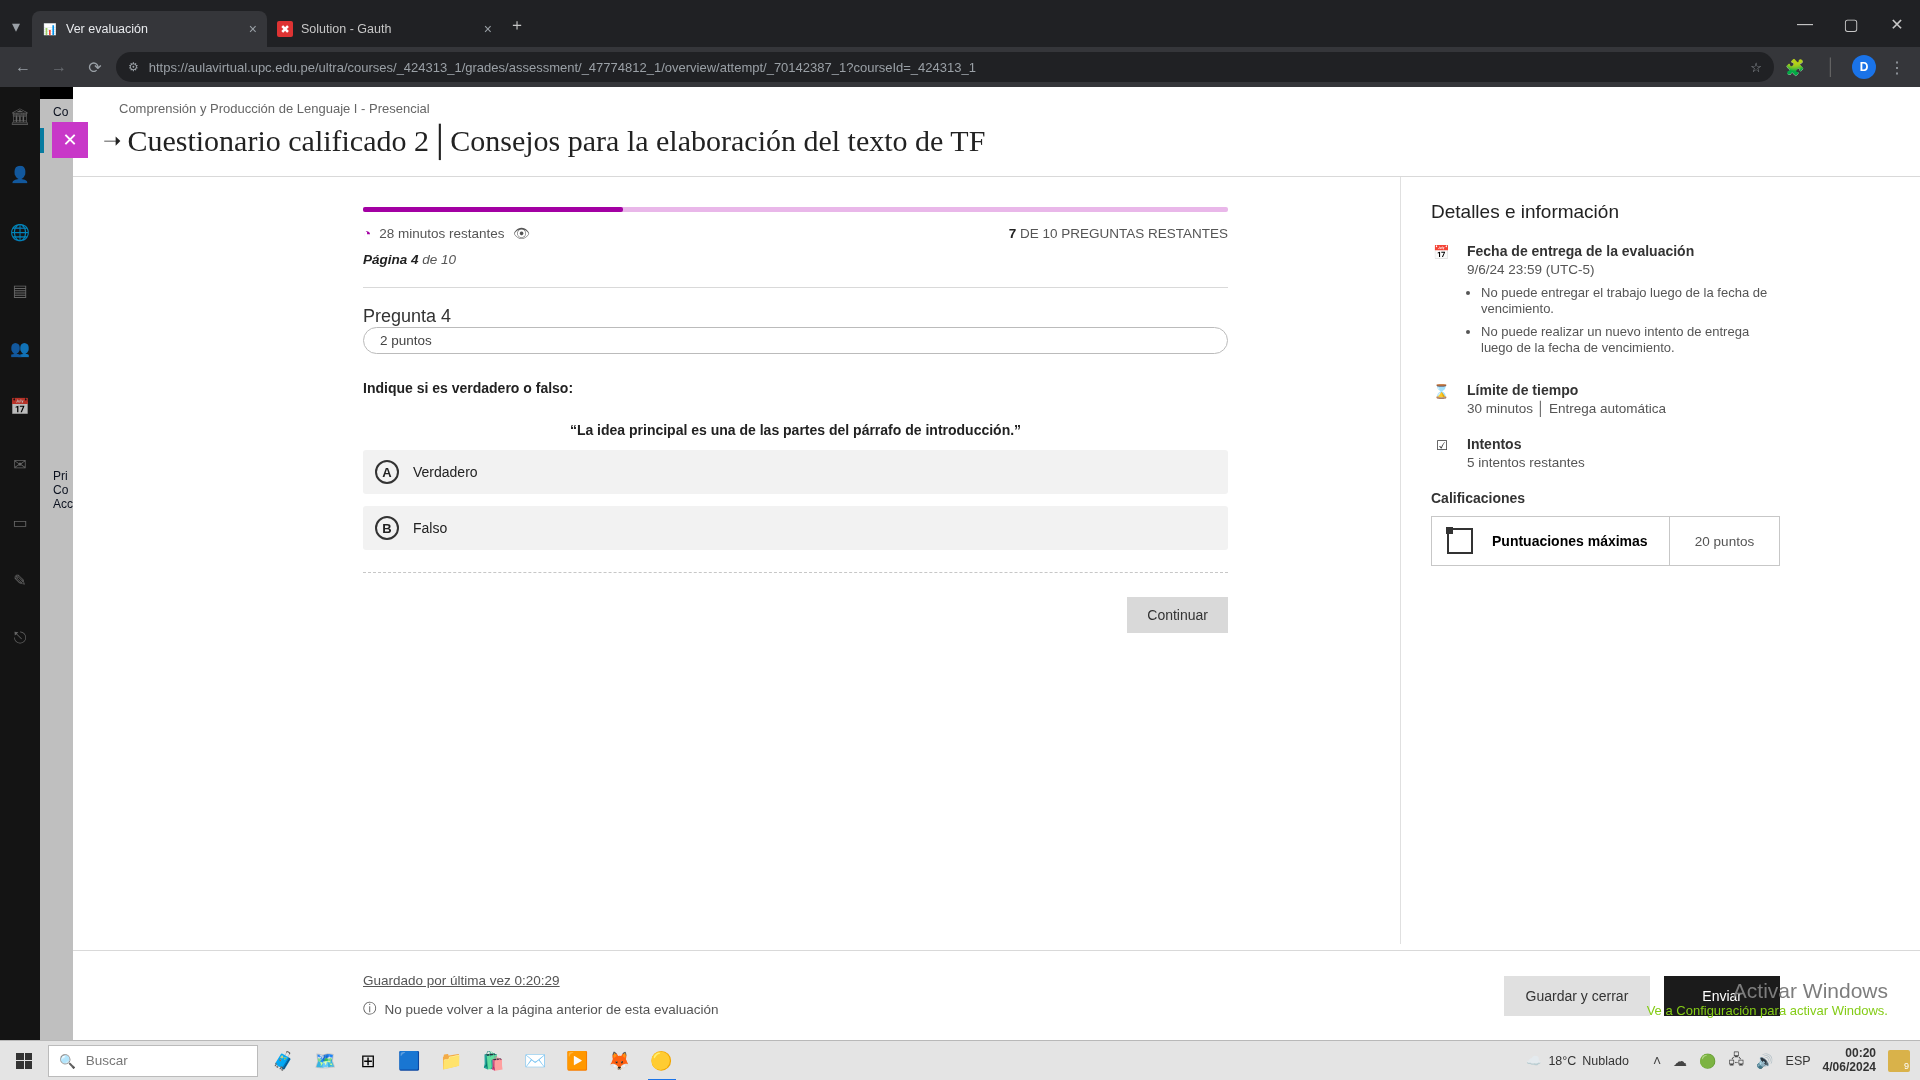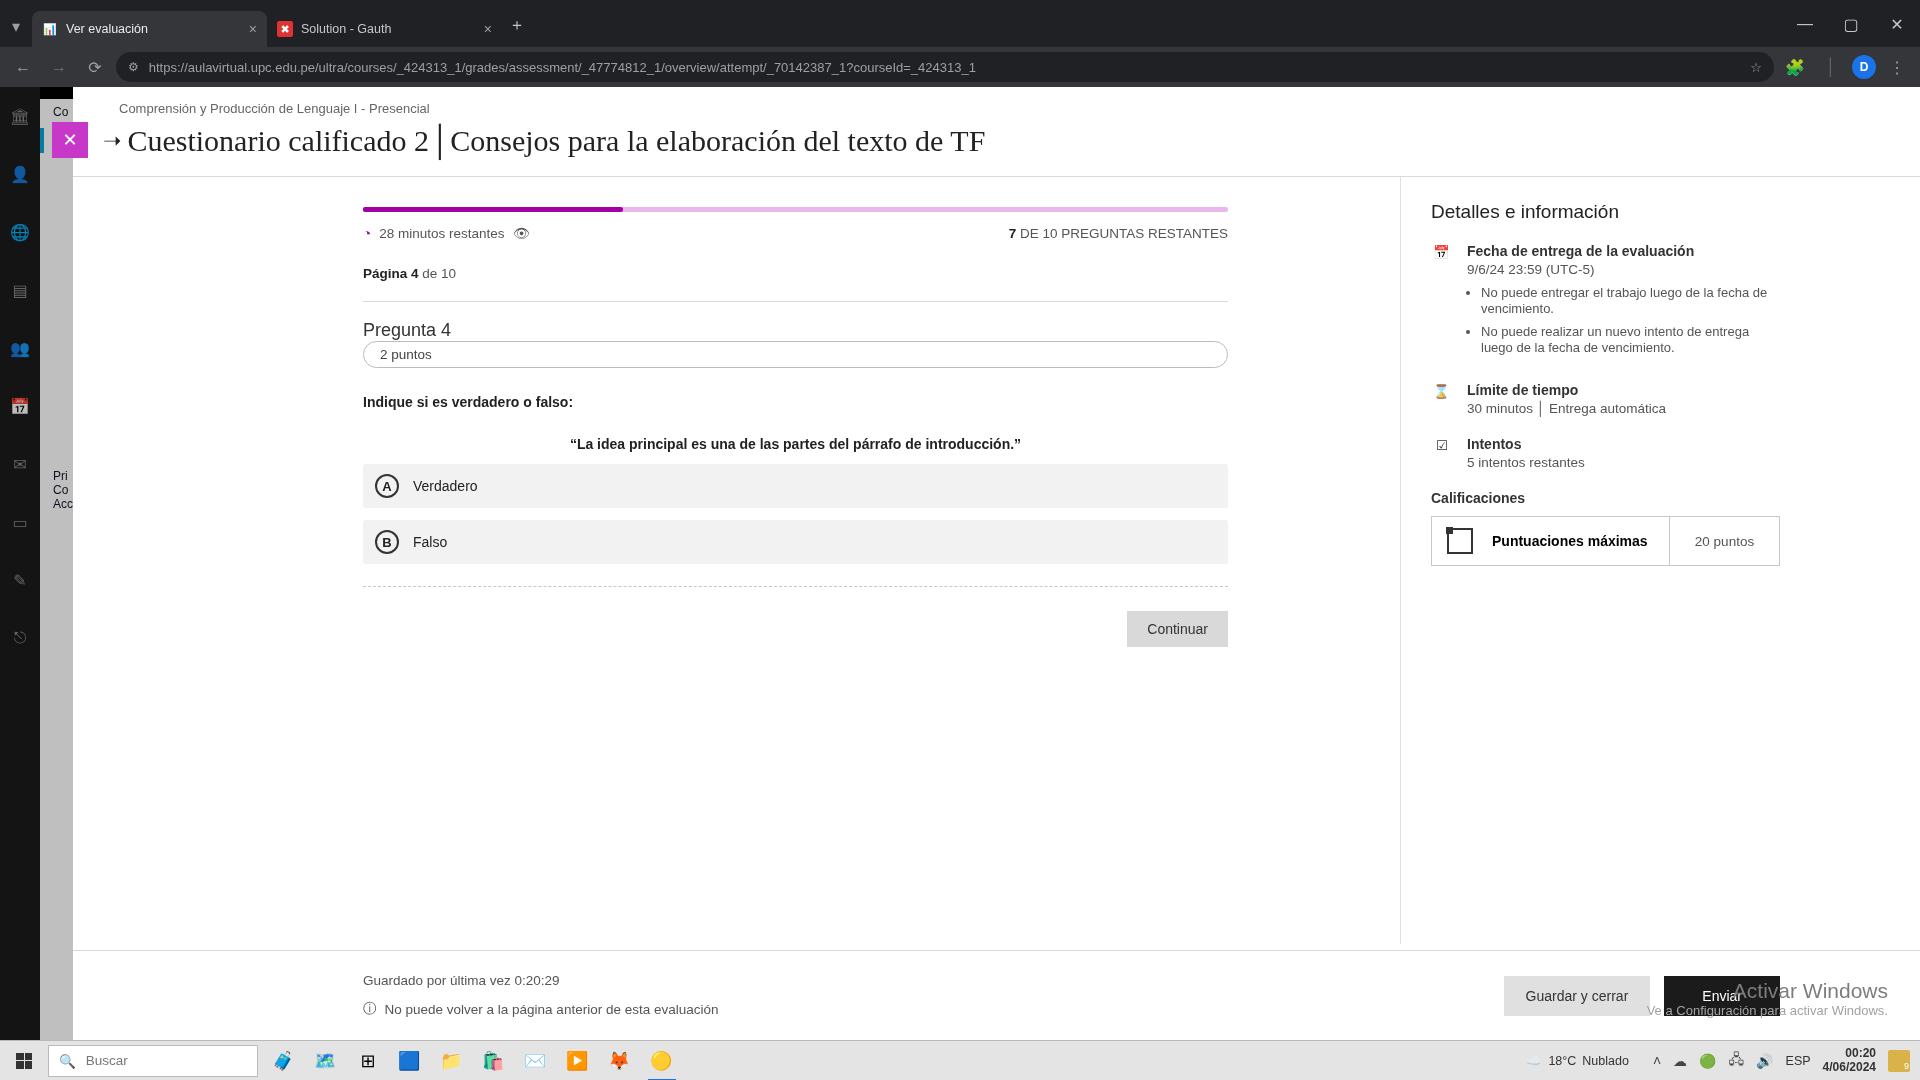--- a/index.html
+++ b/index.html
@@ -50,21 +50,21 @@
 
 .prog-wrap { width: 865px; }
 .prog-track { height: 5px; background: #e9b7e9; width: 100%; border-radius: 2px; overflow: visible; position: relative; }
 .prog-fill { height: 5px; background: #a300a3; width: 30%; border-radius: 2px; }
 .prog-row { display: flex; justify-content: space-between; align-items: center; margin-top: 12px; font-size: 13.5px; color: #555; }
 .prog-left { display: flex; align-items: center; gap: 8px; }
 .eye-off { width:18px; height:18px; display:inline-flex; align-items:center; justify-content:center; }
 .prog-right b { color: #222; }
 
 .sec-title { font-size: 19px; color: #333; margin-top: 22px; }
-.pg-info { margin-top: 24px; font-size: 13.5px; color: #555; }
+.pg-info { margin-top: 10px; font-size: 13.5px; color: #555; font-style: italic; }
 .pg-info b { color: #222; }
 .divider { height: 1px; background: #d9d9d9; margin: 20px 0 18px; }
 .q-title { font-size: 18px; color: #333; }
 .points-pill { border: 1px solid #bbb; border-radius: 16px; padding: 5px 16px; font-size: 13.5px; color: #444; }
 
 .q-text { margin-top: 26px; font-size: 14px; color: #222; font-weight: 600; }
 .q-quote { margin-top: 26px; font-size: 14px; color: #222; font-weight: 600; padding: 0 4px; text-align: center; }
 
 .opt { background: #f2f2f2; border-radius: 3px; margin-top: 12px; padding: 10px 12px; display: flex; align-items: center; gap: 14px; font-size: 14px; color: #222; }
 .opt:first-of-type { margin-top: 22px; }
@@ -87,30 +87,30 @@
 .grades-box { border: 1px solid #c7c7c7; display: flex; align-items: stretch; }
 .gcell1 { width: 56px; display: flex; align-items: center; justify-content: center; }
 .gsquare { width: 26px; height: 26px; border: 2px solid #333; position: relative; }
 .gsquare::before { content: ""; position: absolute; top: -3px; left: -3px; width: 7px; height: 7px; background: #333; }
 .gcell2 { flex: 1; display: flex; align-items: center; font-size: 14px; font-weight: 600; padding: 16px 4px; }
 .gcell3 { width: 110px; border-left: 1px solid #c7c7c7; display: flex; align-items: center; justify-content: center; font-size: 13.5px; color: #555; }
 
 
 .modal-footer { position: absolute; bottom: 0; left: 0; right: 0; height: 90px; border-top: 1px solid #d9d9d9; background: #fff; display: flex; align-items: center; padding: 0 40px 0 290px; }
 .foot-left { font-size: 13.5px; color: #555; }
-.foot-left .saved { margin-bottom: 12px; }
+.foot-left .saved { margin-bottom: 12px; text-decoration: underline; }
 .foot-left .warn { display: flex; align-items: center; gap: 8px; }
 .foot-btns { margin-left: auto; display: flex; gap: 14px; margin-right: 100px; }
 .btn-save { background: #e0e0e0; border: none; padding: 12px 22px; font-size: 14px; color: #333; }
 .btn-send { background: #1b1b1b; border: none; padding: 12px 38px; font-size: 14px; color: #fff; }
 
 
 .watermark { position: absolute; right: 32px; bottom: 62px; text-align: right; color: #8a8a8a; pointer-events: none; }
 .watermark .l1 { font-size: 21px; color: #7d7d7d; }
-.watermark .l2 { font-size: 13px; color: #a3a3a3; margin-left: 12px; }
+.watermark .l2 { font-size: 13px; color: #84cc16; margin-left: 12px; }
 
 
 .taskbar { position: absolute; bottom: 0; left: 0; width: 1920px; height: 40px; background: #e4e4e4; border-top: 1px solid #b8b8b8; display: flex; align-items: center; }
 .start { width: 48px; height: 40px; display: flex; align-items: center; justify-content: center; }
 .win-logo { width: 16px; height: 16px; display: grid; grid-template-columns: 1fr 1fr; grid-template-rows: 1fr 1fr; gap: 1px; }
 .win-logo span { background: #333; }
 .search-box { width: 210px; height: 32px; background: #fff; border: 1px solid #bbb; display: flex; align-items: center; padding: 0 10px; gap: 10px; font-size: 13.5px; color: #777; }
 .task-icons { display: flex; align-items: center; gap: 2px; margin-left: 6px; }
 .ticon { width: 40px; height: 40px; display: flex; align-items: center; justify-content: center; font-size: 18px; position:relative;}
 .ticon.active::after { content:""; position:absolute; bottom:0; left:6px; right:6px; height:2px; background:#1a73e8;}

